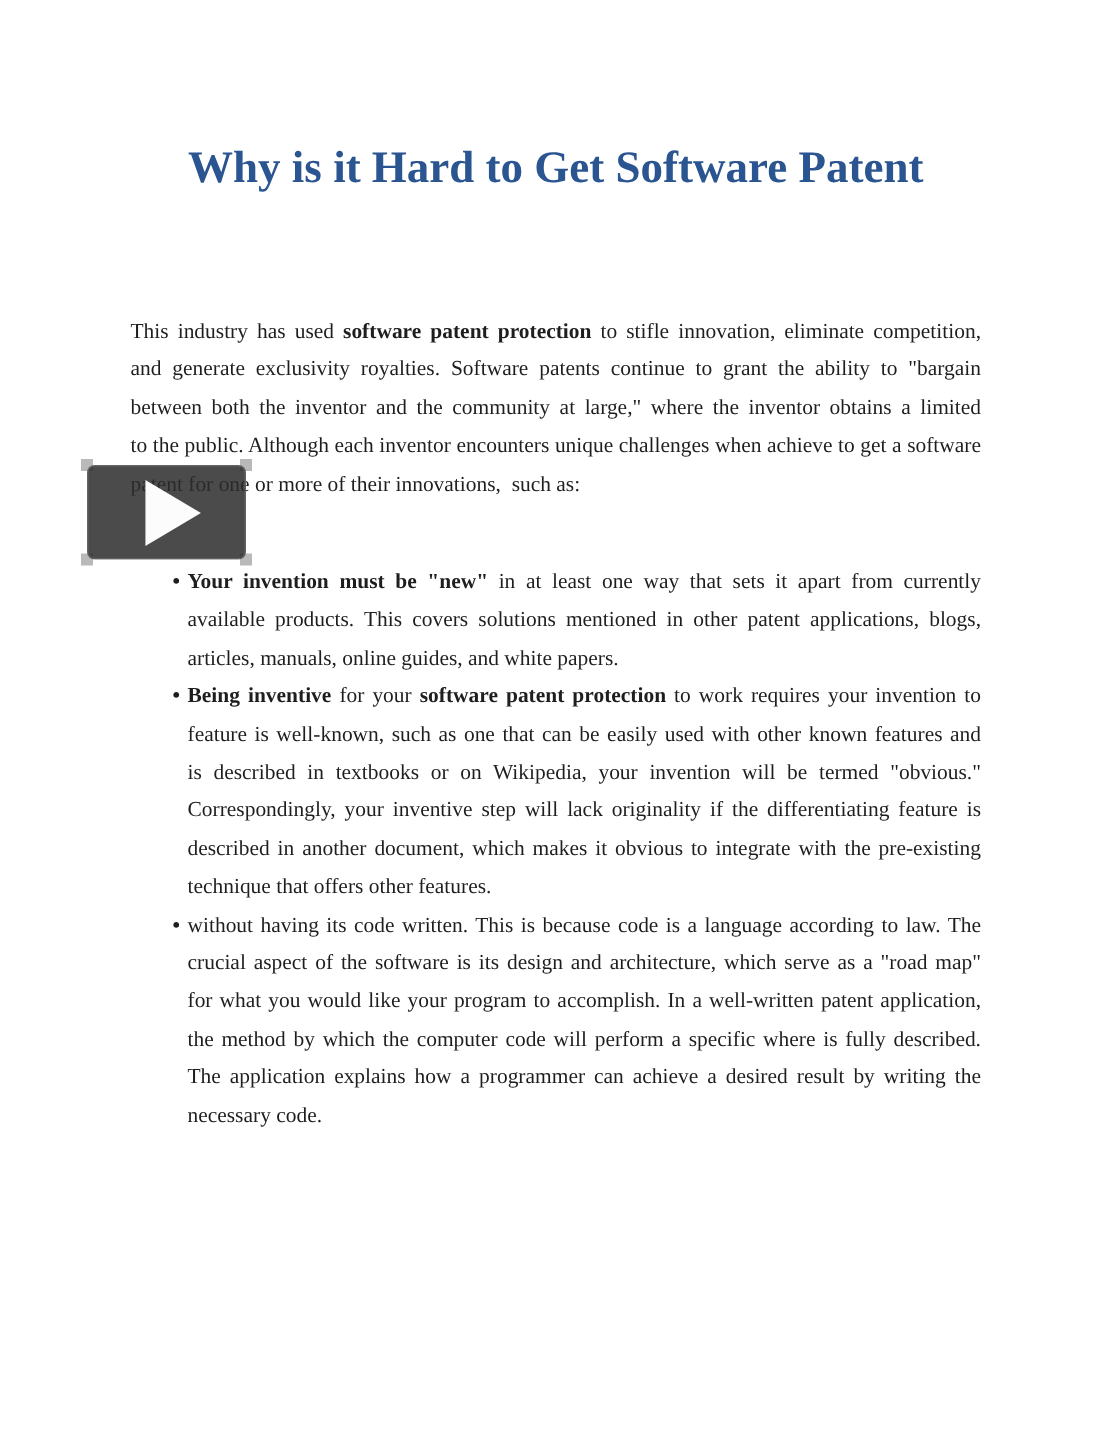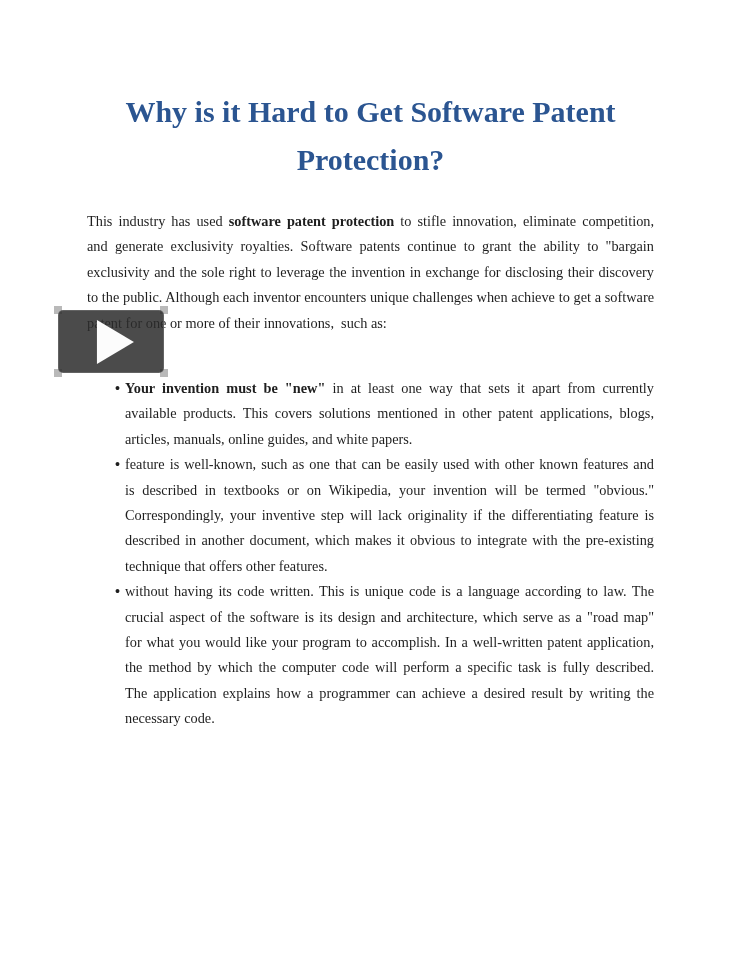--- a/index.html
+++ b/index.html
@@ -103,57 +103,57 @@
     border-bottom: 22px solid transparent;
   }
 </style>
 </head>
 <body>
 
 <div class="page">
 
   <div class="doc-title">
     <div>Why is it Hard to Get Software Patent</div>
-    <div>Protection?</div>
   </div>
 
   <div class="intro">
       <div class="textline"><span>This industry has used </span><span class="bold">software patent protection</span><span> to stifle innovation, eliminate competition,</span></div>
       <div class="textline"><span>and generate exclusivity royalties. Software patents continue to grant the ability to "bargain</span></div>
-      <div class="textline"><span>exclusivity and the sole right to leverage the invention in exchange for disclosing their discovery</span></div>
+      <div class="textline"><span>between both the inventor and the community at large," where the inventor obtains a limited</span></div>
       <div class="textline"><span>to the public. Although each inventor encounters unique challenges when achieve to get a software</span></div>
       <div class="textline last"><span>patent for one or more of their innovations,  such as:</span></div>
     </div>
 
   <div class="bullet-list">
     <div class="bullet-item">
       <span class="bullet-marker">•</span>
       <div>
           <div class="textline"><span class="bold">Your invention must be "new"</span><span> in at least one way that sets it apart from currently</span></div>
           <div class="textline"><span>available products. This covers solutions mentioned in other patent applications, blogs,</span></div>
           <div class="textline last"><span>articles, manuals, online guides, and white papers.</span></div>
         </div>
     </div>
     <div class="bullet-item">
       <span class="bullet-marker">•</span>
       <div>
+          <div class="textline"><span class="bold">Being inventive</span><span> for your </span><span class="bold">software patent protection</span><span> to work requires your invention to</span></div>
           <div class="textline"><span>feature is well-known, such as one that can be easily used with other known features and</span></div>
           <div class="textline"><span>is described in textbooks or on Wikipedia, your invention will be termed "obvious."</span></div>
           <div class="textline"><span>Correspondingly, your inventive step will lack originality if the differentiating feature is</span></div>
           <div class="textline"><span>described in another document, which makes it obvious to integrate with the pre-existing</span></div>
           <div class="textline last"><span>technique that offers other features.</span></div>
         </div>
     </div>
     <div class="bullet-item">
       <span class="bullet-marker">•</span>
       <div>
-          <div class="textline"><span>without having its code written. This is unique code is a language according to law. The</span></div>
+          <div class="textline"><span>without having its code written. This is because code is a language according to law. The</span></div>
           <div class="textline"><span>crucial aspect of the software is its design and architecture, which serve as a "road map"</span></div>
           <div class="textline"><span>for what you would like your program to accomplish. In a well-written patent application,</span></div>
-          <div class="textline"><span>the method by which the computer code will perform a specific task is fully described.</span></div>
+          <div class="textline"><span>the method by which the computer code will perform a specific where is fully described.</span></div>
           <div class="textline"><span>The application explains how a programmer can achieve a desired result by writing the</span></div>
           <div class="textline last"><span>necessary code.</span></div>
         </div>
     </div>
   </div>
 
   <div class="video-widget">
     <div class="resize-handle tl"></div>
     <div class="resize-handle tr"></div>
     <div class="resize-handle bl"></div>

